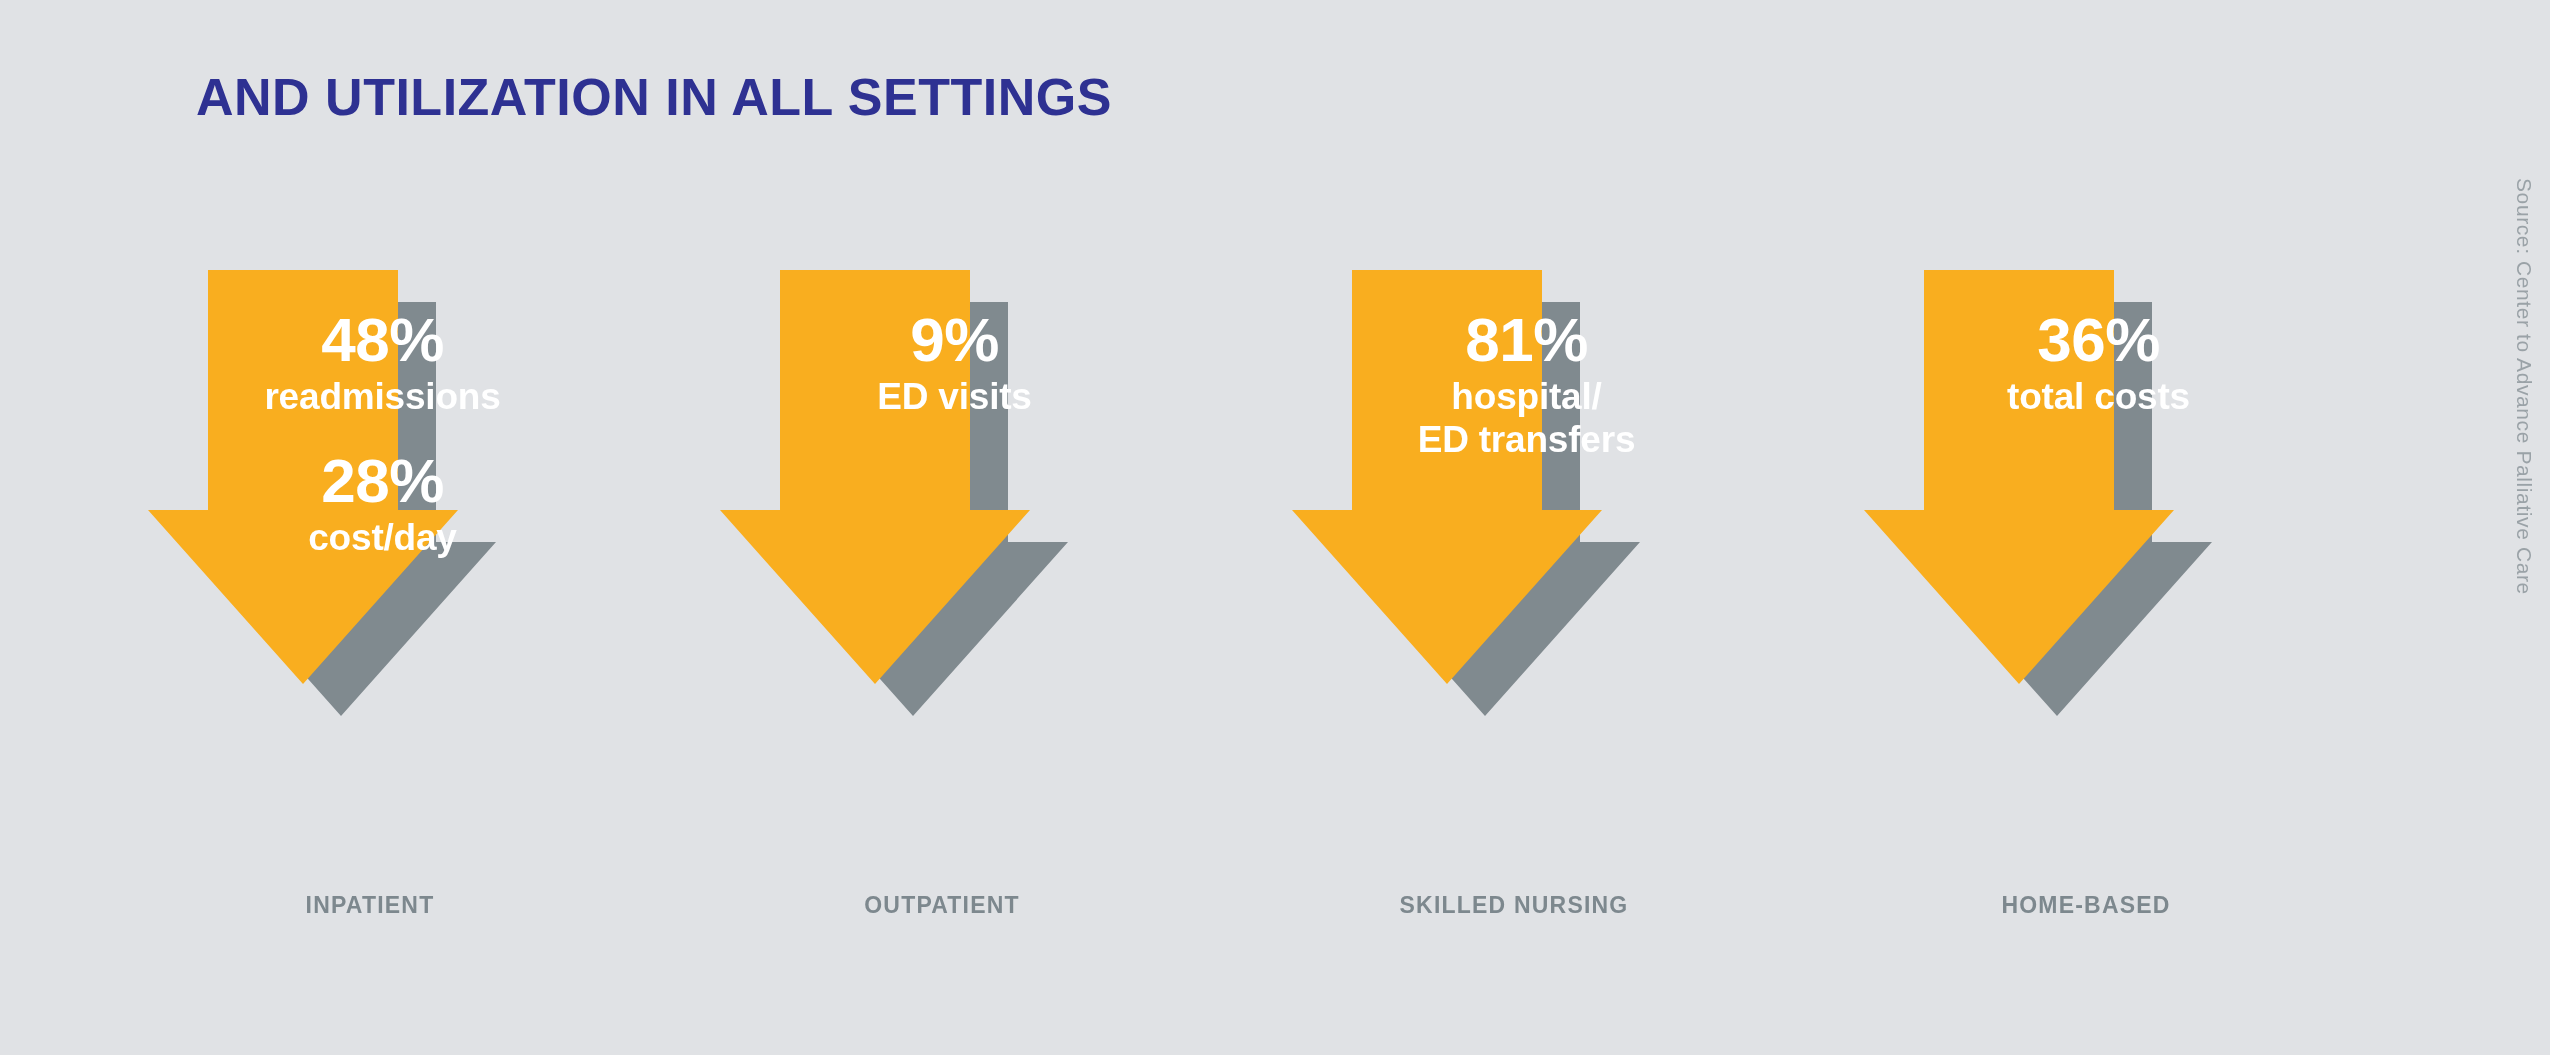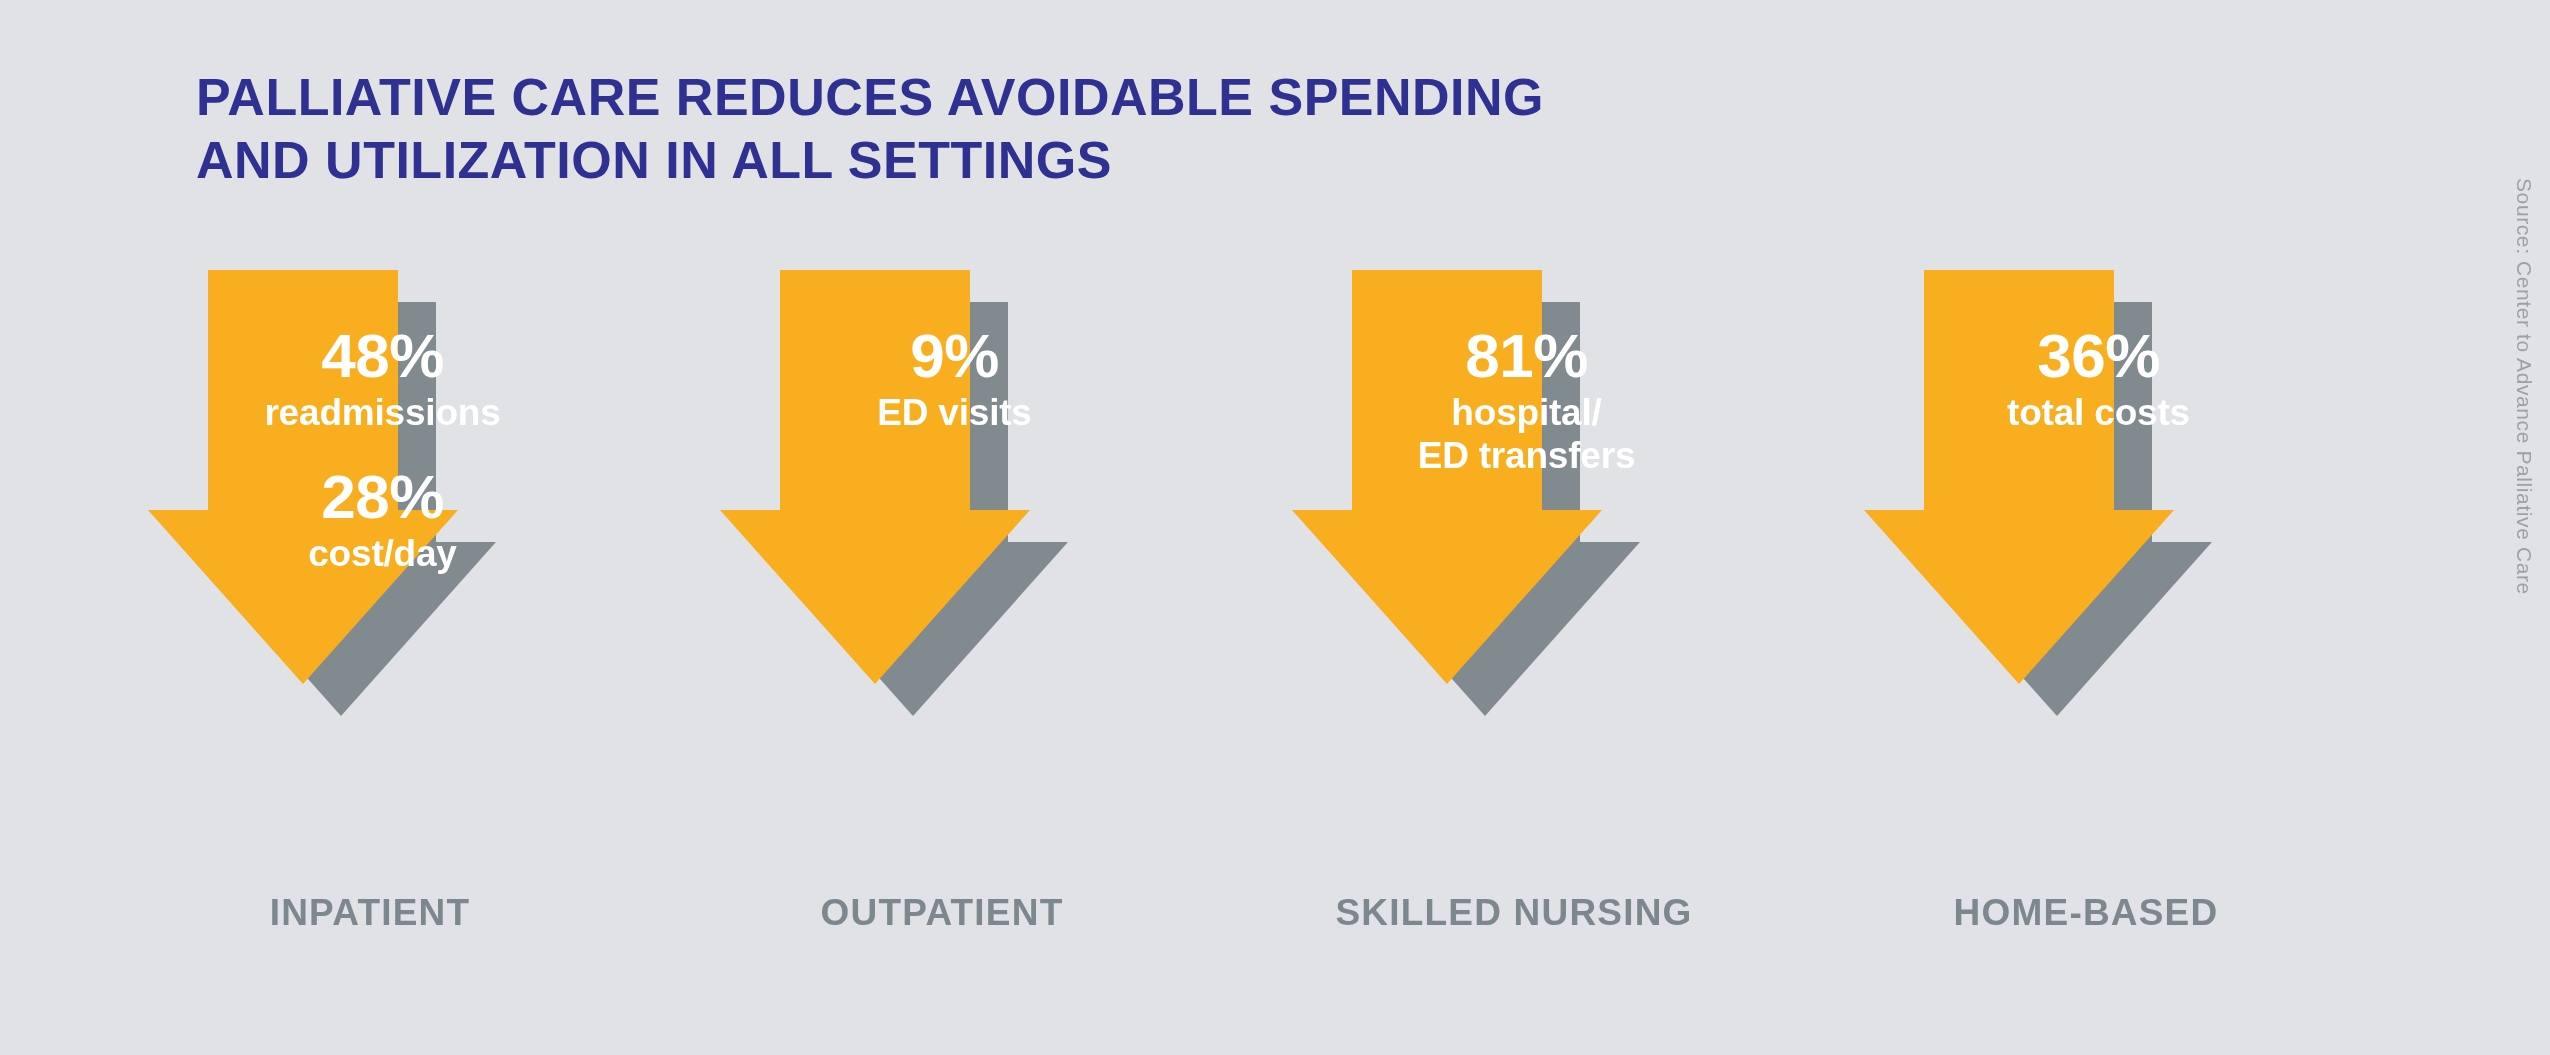--- a/index.html
+++ b/index.html
@@ -71,21 +71,21 @@
     top: 0;
     width: 520px;
     height: 610px;
     display: block;
   }
 
   
   .arrow-text {
     position: absolute;
     left: 135px;
-    top: 16px;
+    top: 0;
     width: 255px;
     height: 420px;
     display: flex;
     flex-direction: column;
     align-items: flex-end;
     justify-content: flex-start;
     padding-top: 38px;
     box-sizing: border-box;
     color: #ffffff;
     text-align: center;
@@ -115,21 +115,21 @@
   
   .category-label {
     position: absolute;
     left: 0;
     top: 622px;
     width: 500px;
     text-align: center;
     color: #7d888e;
     font-family: "Liberation Sans", sans-serif;
     font-weight: bold;
-    font-size: 37px;
+    font-size: 23px;
     letter-spacing: 1.2px;
     white-space: nowrap;
   }
 
   
   .source-credit {
     position: absolute;
     right: 14px;
     top: 178px;
     color: #9aa2a7;
@@ -140,21 +140,20 @@
     text-orientation: mixed;
     white-space: nowrap;
   }
 </style>
 </head>
 <body>
 
 <div id="infographic">
 
   <div class="title-block">
-    <div class="title-line">PALLIATIVE CARE REDUCES AVOIDABLE SPENDING</div>
     <div class="title-line">AND UTILIZATION IN ALL SETTINGS</div>
   </div>
 
   <div class="arrows-row">
 
     <div class="arrow-col c0">
       <div class="arrow-wrap">
         <svg class="arrow-svg" viewBox="0 0 520 610">
           <polygon points="108,18 298,18 298,258 358,258 203,432 48,258 108,258" fill="#808a8f" transform="translate(18,14) scale(1.0)"></polygon>
           <polygon points="88,0 278,0 278,240 338,240 183,414 28,240 88,240" fill="#f9ae1f"></polygon>

